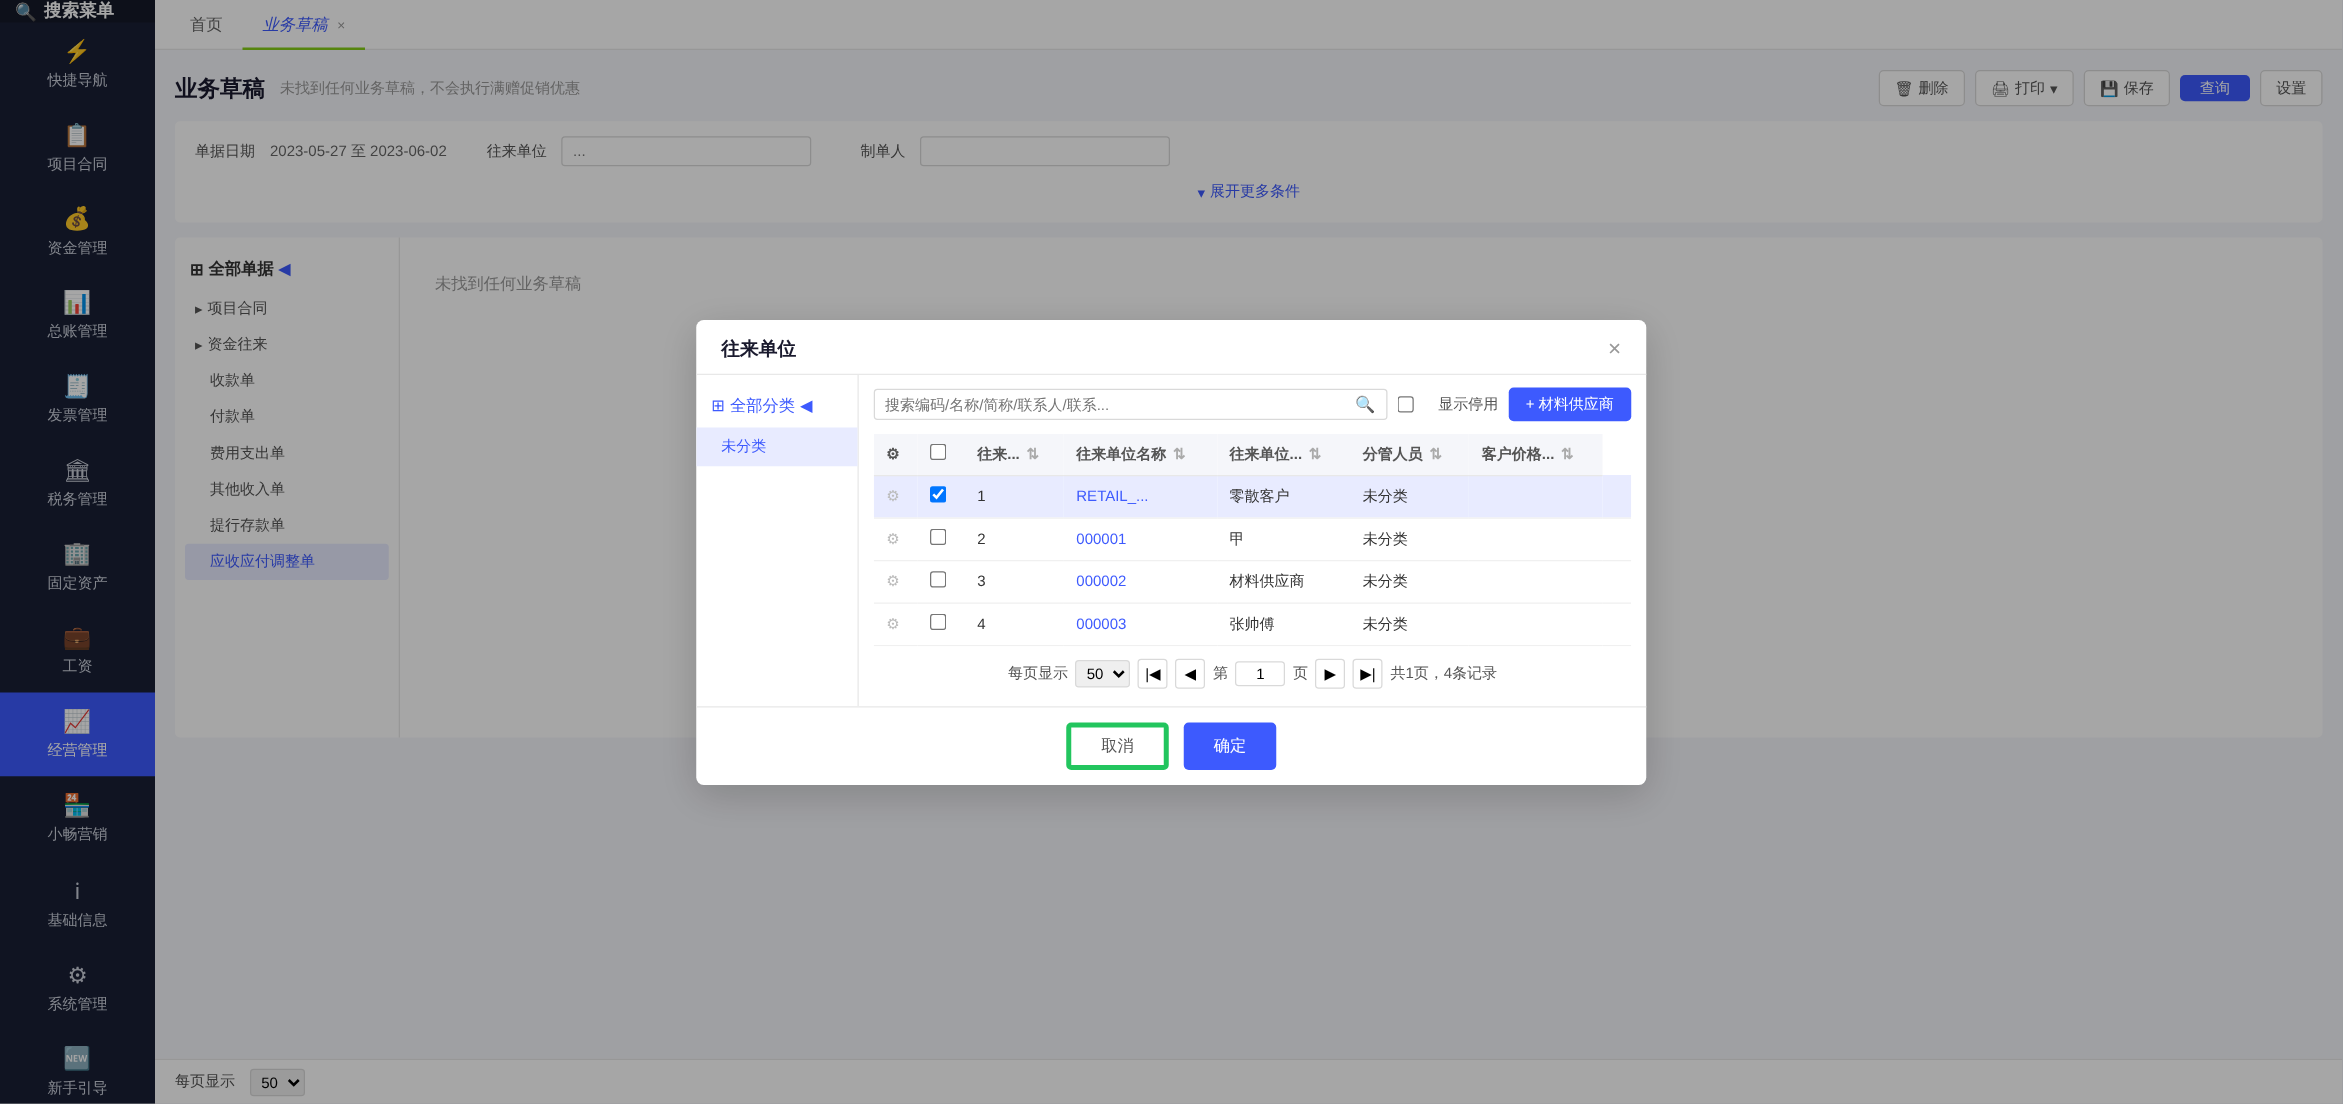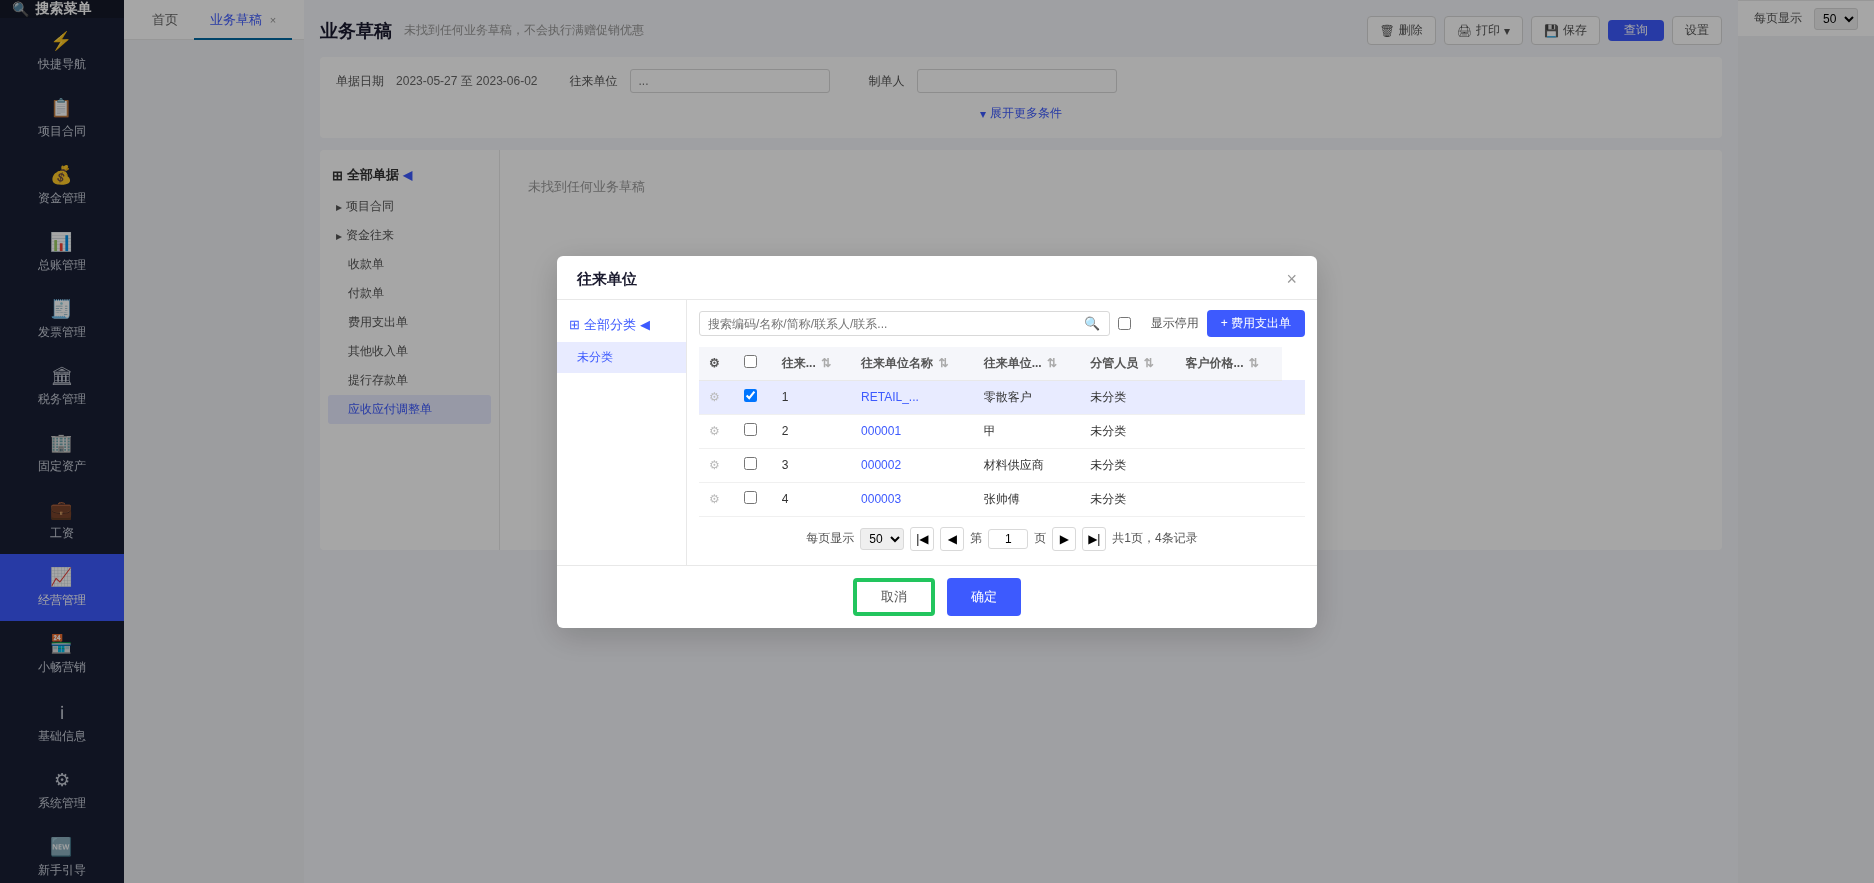--- a/index.html
+++ b/index.html
@@ -33,21 +33,21 @@
       padding: 12px 4px;
       cursor: pointer;
       font-size: 12px;
       color: #c8cdd8;
       gap: 4px;
     }
     .sidebar-item.active { background: #3d5afe; color: #fff; }
     .sidebar-icon { font-size: 18px; }
 
     
-    .main { flex: 1; display: flex; flex-direction: row; overflow: hidden; }
+    .main { flex: 1; display: flex; flex-direction: column; overflow: hidden; }
 
     
     .top-tabs {
       height: 40px;
       background: #fff;
       border-bottom: 1px solid #e8e8e8;
       display: flex;
       align-items: center;
       padding: 0 12px;
     }
@@ -55,22 +55,23 @@
       padding: 0 16px;
       height: 40px;
       line-height: 40px;
       font-size: 13px;
       cursor: pointer;
       color: #666;
       border-bottom: 2px solid transparent;
     }
     .tab.active {
       color: #3d5afe;
-      border-bottom: 2px solid #0369a1;
+      border-bottom: 2px solid #84cc16;
       font-weight: 500;
+      font-style: italic;
     }
     .tab-close {
       margin-left: 4px;
       color: #999;
       font-size: 11px;
     }
 
     
     .page-content {
       flex: 1;
@@ -575,21 +576,21 @@
       <div class="modal-content">
         <div class="modal-toolbar">
           <div class="search-box">
             <input class="search-input" placeholder="搜索编码/名称/简称/联系人/联系..." style="">
             <span>🔍</span>
           </div>
           <div class="show-disabled">
             <input type="checkbox" style="">
             <span>显示停用</span>
           </div>
-          <button class="btn-add">+ 费用支出单</button>
+          <button class="btn-add">+ 材料供应商</button>
         </div>
         <div class="table-scroll">
           <table class="data-table">
             <thead>
               <tr>
                 <th><span>⚙</span></th>
                 <th><input type="checkbox" style=""></th>
                 <th>
                   <span>往来...</span>
                   <span class="col-sort">⇅</span>

